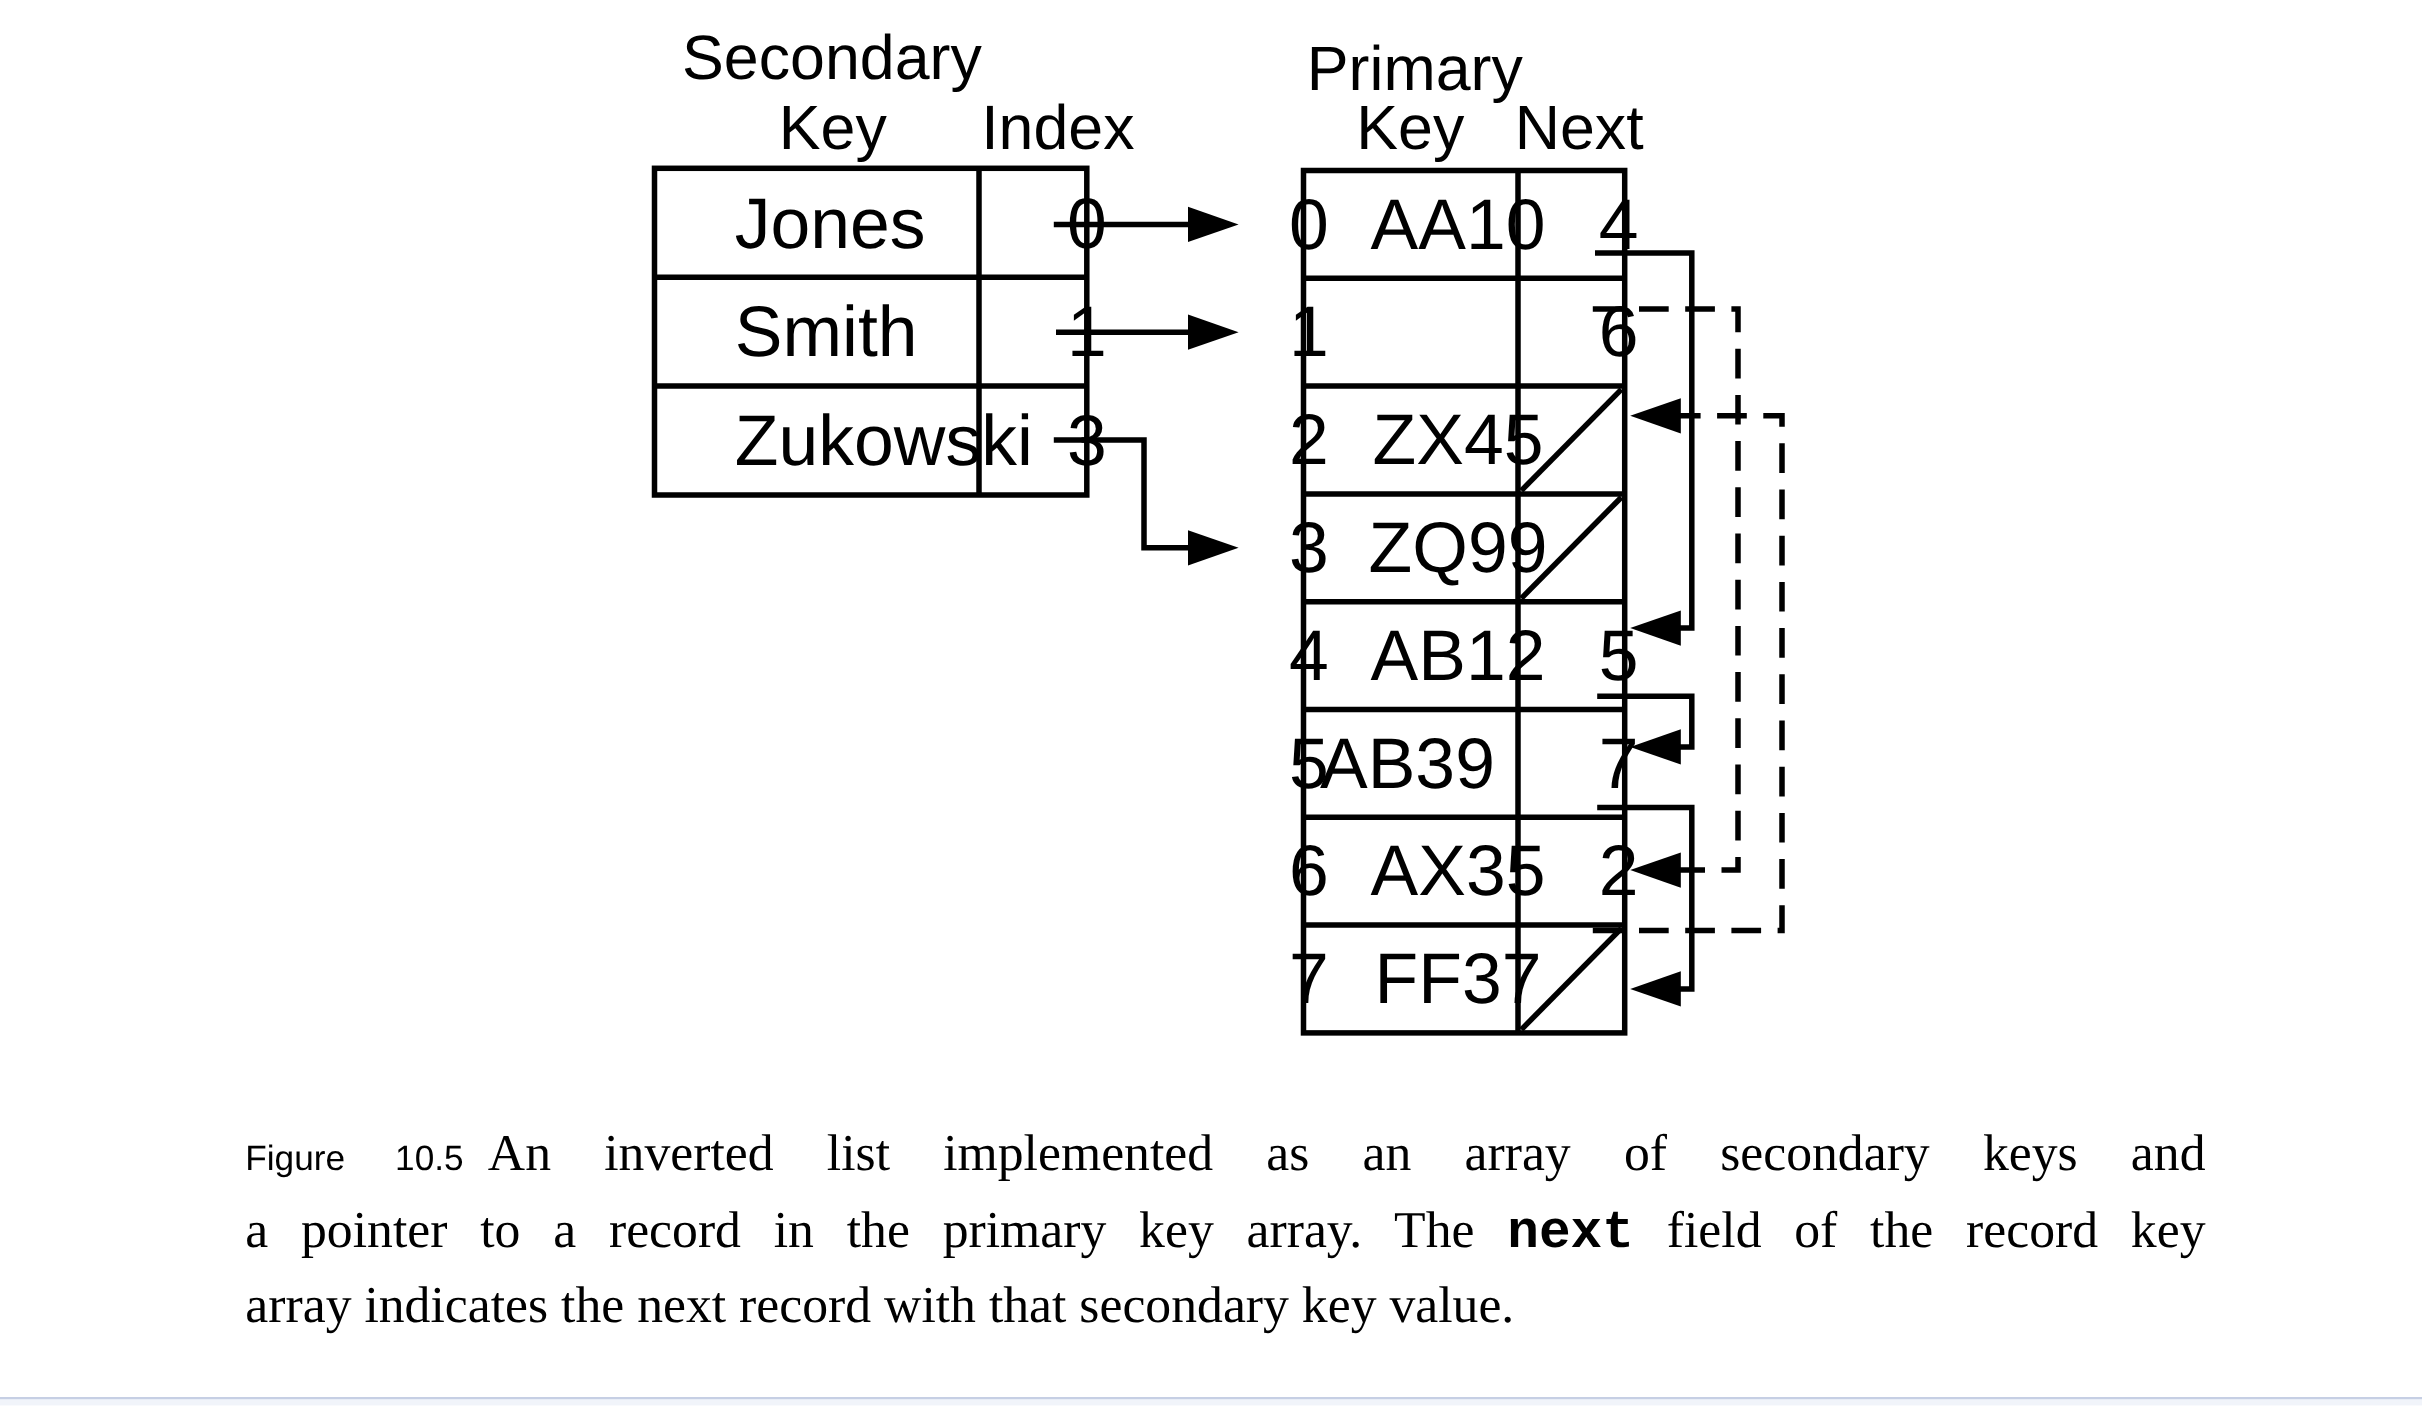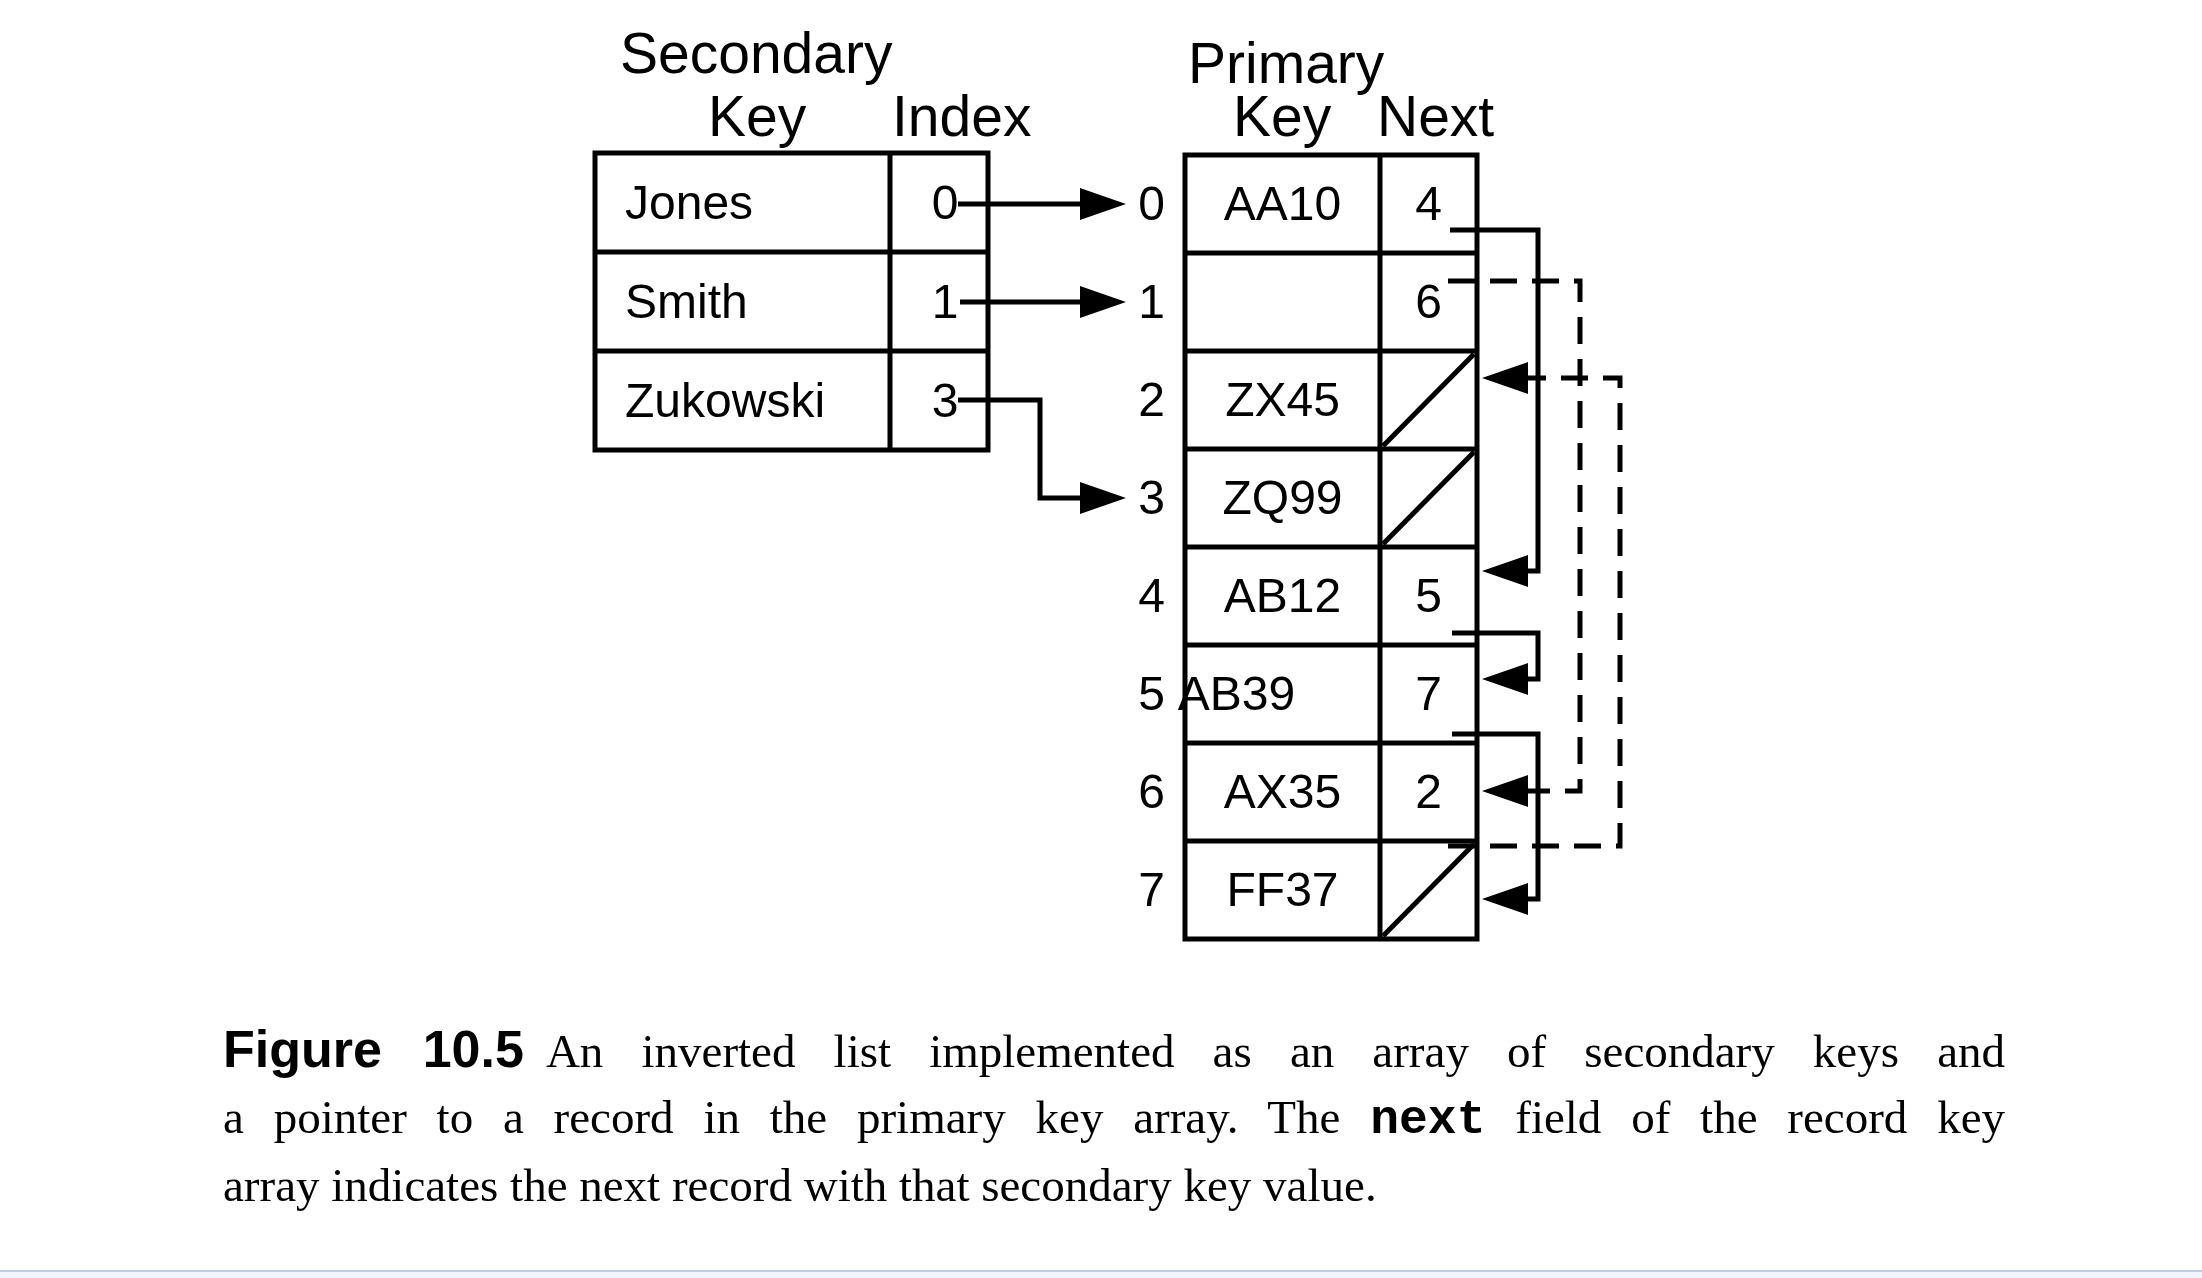--- a/index.html
+++ b/index.html
@@ -1,29 +1,29 @@
 <!DOCTYPE html>
 <html><head>
 <meta charset="utf-8">
 <style>
   html,body{margin:0;padding:0;background:#fff;}
   #canvas{position:relative;width:2202px;height:1278px;background:#ffffff;overflow:hidden;
           font-family:"Liberation Sans",sans-serif;color:#000;}
   .hdr{position:absolute;font-size:57px;line-height:60px;white-space:nowrap;}
-  .cell{position:absolute;font-size:48px;white-space:nowrap;}
+  .cell{position:absolute;font-size:65px;white-space:nowrap;margin-left:43px;}
   .name-cell{text-align:left;}
   .ctr{text-align:center;}
   .rgt{text-align:right;}
   svg.overlay{position:absolute;left:0;top:0;}
   
   #caption{position:absolute;left:223px;top:1017px;width:1782px;}
   .cap-line{font-family:"Liberation Serif",serif;font-size:47px;line-height:65.5px;
             text-align:justify;text-align-last:justify;white-space:normal;}
   .cap-line.last{text-align-last:left;}
-  .fig-label{font-family:"Liberation Sans",sans-serif;font-weight:bold;font-size:52px;margin-right:22px;margin-top:24px;}
+  .fig-label{font-family:"Liberation Sans",sans-serif;font-weight:normal;font-size:32px;margin-right:22px;margin-top:24px;}
   .code{font-family:"Liberation Mono","DejaVu Sans Mono",monospace;font-weight:bold;font-size:48px;}
   #bottom-bar{position:absolute;left:0;top:1270px;width:2202px;height:8px;
               background:#f1f4fa;border-top:2px solid #c6cfe4;box-sizing:border-box;}
 </style>
 </head>
 <body>
 
 <div id="canvas">
 
   <svg class="overlay" width="2202" height="1278" viewBox="0 0 2202 1278">

